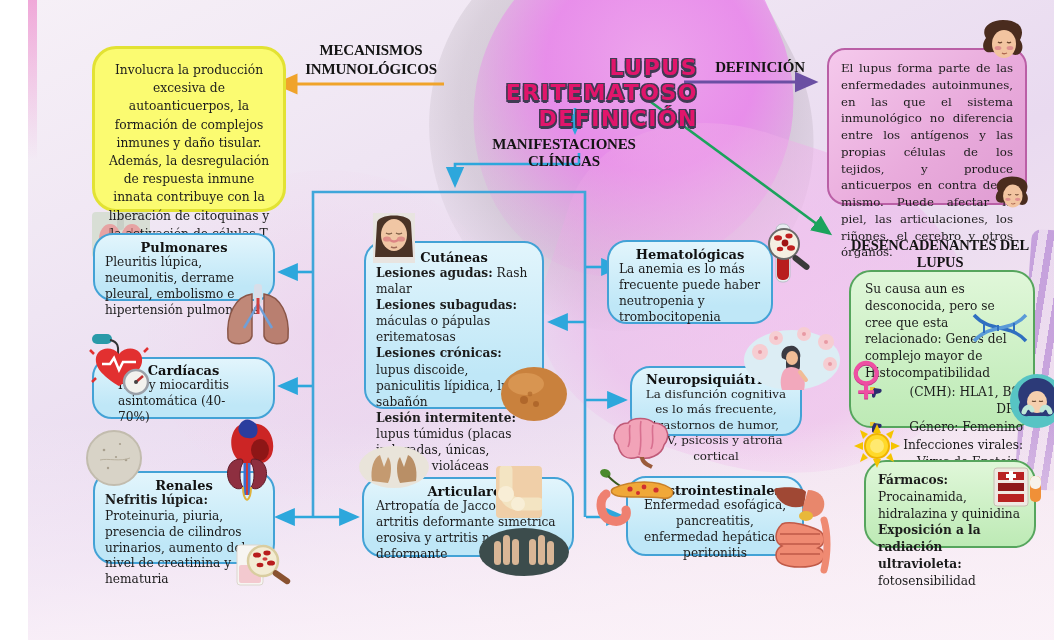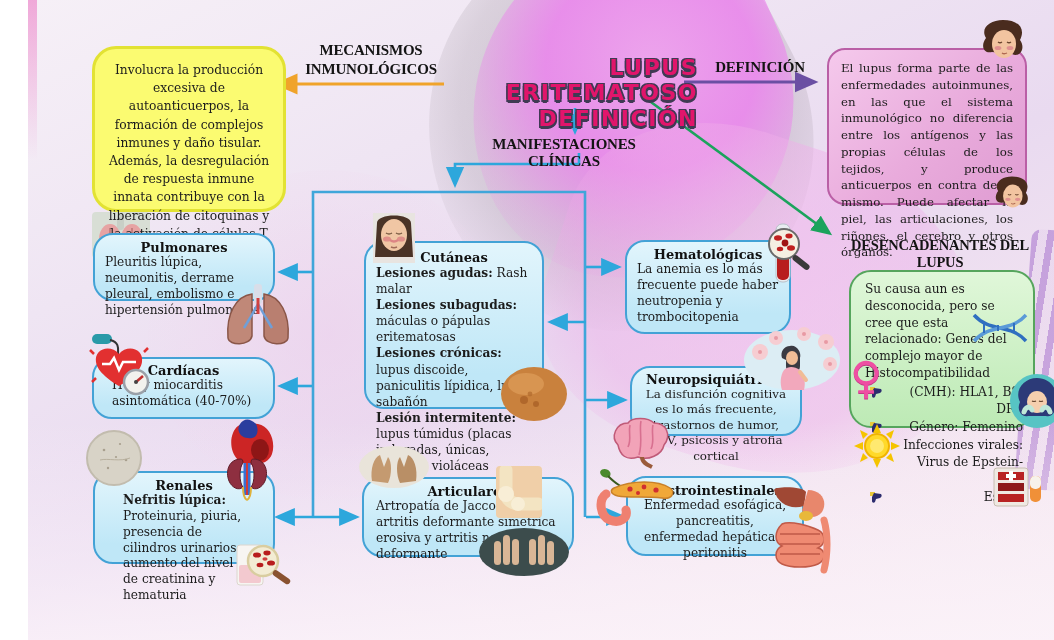--- a/index.html
+++ b/index.html
@@ -86,40 +86,40 @@
   </div>
 
   <div class="bubble bubble-pink" style="left:799px;top:48px;width:200px;height:157px;padding:10px 12px;">
     <div class="btext justify" style="font-size:11.8px;line-height:1.42;">El lupus forma parte de las enfermedades autoinmunes, en las que el sistema inmunológico no diferencia entre los antígenos y las propias células de los tejidos, y produce anticuerpos en contra de sí mismo. Puede afectar la piel, las articulaciones, los riñones, el cerebro y otros órganos.</div>
   </div>
 
   <div class="bubble bubble-blue" style="left:65px;top:233px;width:182px;height:68px;padding:5px 10px;">
     <div class="btitle">Pulmonares</div>
     <div class="btext">Pleuritis lúpica, neumonitis, derrame pleural, embolismo e hipertensión pulmonares</div>
   </div>
-  <div class="bubble bubble-blue" style="left:64px;top:357px;width:183px;height:62px;padding:4px 18px;">
+  <div class="bubble bubble-blue" style="left:64px;top:357px;width:183px;height:62px;padding:4px 24px;">
     <div class="btitle">Cardíacas</div>
     <div class="btext">HTA y miocarditis asintomática (40-70%)</div>
   </div>
-  <div class="bubble bubble-blue" style="left:65px;top:471px;width:182px;height:93px;padding:5px 28px;">
+  <div class="bubble bubble-blue" style="left:65px;top:471px;width:182px;height:93px;padding:5px 10px;">
     <div class="btitle">Renales</div>
     <div class="btext"><b>Nefritis lúpica:</b><span> Proteinuria, piuria, presencia de cilindros urinarios, aumento del nivel de creatinina y hematuria</span></div>
   </div>
 
   <div class="bubble bubble-blue" style="left:336px;top:241px;width:180px;height:168px;padding:7px 10px;">
     <div class="btitle">Cutáneas</div>
     <div class="btext" style="line-height:1.32;">
       <span><b>Lesiones agudas:</b><span> Rash malar</span><br></span>
       <span><b>Lesiones subagudas:</b><span> máculas o pápulas eritematosas</span><br></span>
       <span><b>Lesiones crónicas:</b><span> lupus discoide, paniculitis lípidica, lupus sabañón</span><br></span>
       <span><b>Lesión intermitente:</b><span> lupus túmidus (placas induradas, únicas, rojizas o violáceas</span></span>
     </div>
   </div>
 
-  <div class="bubble bubble-blue" style="left:597px;top:240px;width:166px;height:94px;padding:5px 10px;">
+  <div class="bubble bubble-blue" style="left:579px;top:240px;width:166px;height:84px;padding:5px 10px;">
     <div class="btitle">Hematológicas</div>
     <div class="btext">La anemia es lo más frecuente puede haber neutropenia y trombocitopenia</div>
   </div>
   <div class="bubble bubble-blue" style="left:602px;top:366px;width:172px;height:70px;padding:4px 8px;">
     <div class="btitle">Neuropsiquiátricas</div>
     <div class="btext center" style="font-size:11.9px;">La disfunción cognitiva es lo más frecuente, trastornos de humor, ACV, psicosis y atrofia cortical</div>
   </div>
 
   <div class="bubble bubble-blue" style="left:334px;top:477px;width:212px;height:80px;padding:5px 12px;">
     <div class="btitle">Articulares</div>
@@ -144,20 +144,26 @@
       <li><svg width="14" height="13" viewBox="0 0 14 13">
             <rect x="1" y="1" width="5" height="4" fill="#e8c83a"></rect>
             <path d="M5,2 L12,3 C13,4 13,6 11,7 L7,8 L6,11 C5,12 3,12 3,10 L3,6 Z" fill="#2c2c6e"></path>
           </svg><span>Infecciones virales:  Virus de Epstein-Barr</span></li>
       <li><svg width="14" height="13" viewBox="0 0 14 13">
             <rect x="1" y="1" width="5" height="4" fill="#e8c83a"></rect>
             <path d="M5,2 L12,3 C13,4 13,6 11,7 L7,8 L6,11 C5,12 3,12 3,10 L3,6 Z" fill="#2c2c6e"></path>
           </svg><span>Estrés</span></li>
     </ul>
   </div>
+  <div class="bubble bubble-green" style="left:836px;top:460px;width:172px;height:88px;padding:10px 12px;">
+    <div class="btext" style="line-height:1.38;">
+      <b>Fármacos:</b><span> Procainamida, hidralazina y quinidina</span><br>
+      <b>Exposición a la radiación ultravioleta:</b><span> fotosensibilidad</span>
+    </div>
+  </div>
   <div class="female-sym" style="left:822px;top:356px;">♀</div>
 
   <svg class="icon under" style="left:64px;top:212px;" width="58" height="46" viewBox="0 0 58 46">
     <rect width="58" height="46" rx="4" fill="#d8ded5"></rect>
       <rect x="25" y="2" width="7" height="16" rx="3" fill="#c8cfc6"></rect>
     <ellipse cx="18" cy="27" rx="11" ry="15" fill="#e6a3a3"></ellipse>
       <ellipse cx="40" cy="27" rx="11" ry="15" fill="#e6a3a3"></ellipse>
     <path d="M18,16 V36 M40,16 V36" stroke="#c57f7f" stroke-width="2"></path>
   </svg>
   <svg class="icon" style="left:192px;top:284px;" width="76" height="64" viewBox="0 0 76 64">

